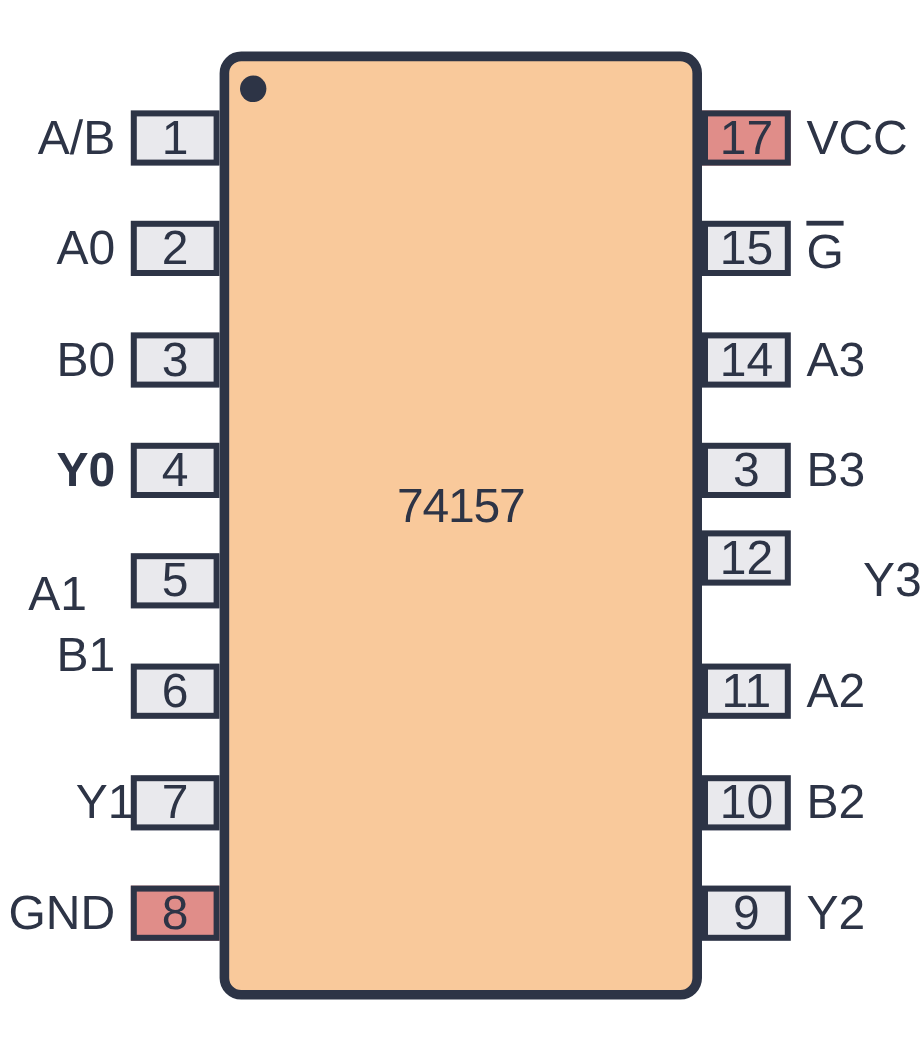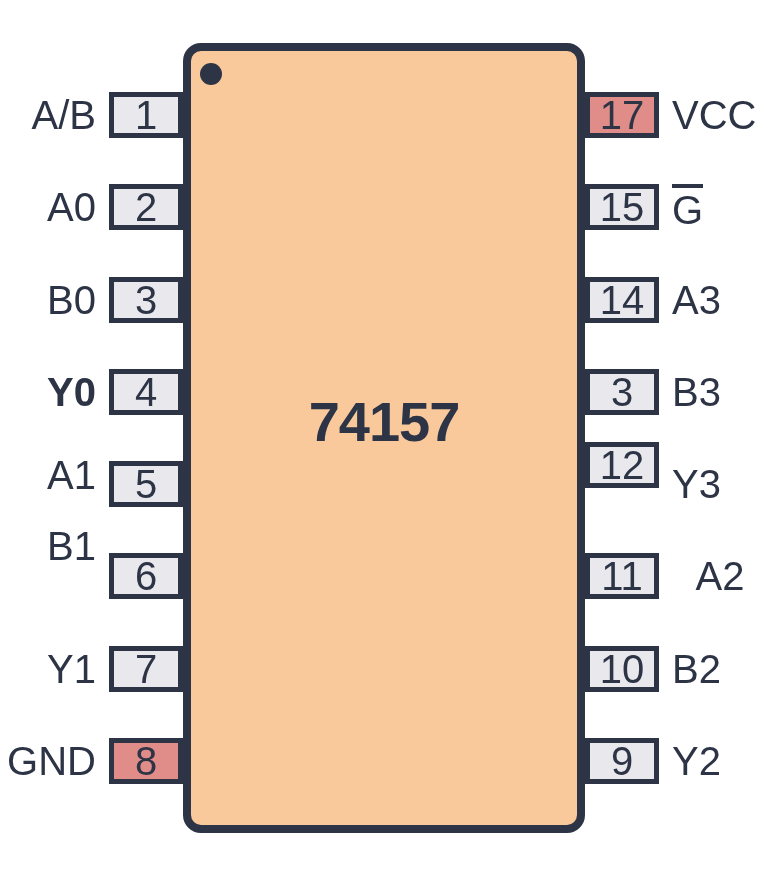--- a/index.html
+++ b/index.html
@@ -36,22 +36,22 @@
     background: var(--outline);
   }
   .chip-label {
     position: absolute;
     left: 183px;
     top: 399px;
     width: 402px;
     height: 46px;
     line-height: 46px;
     text-align: center;
-    font-size: 56px;
-    font-weight: bold;
+    font-size: 40px;
+    font-weight: normal;
     letter-spacing: -1px;
     color: var(--outline);
   }
   .pin-box {
     position: absolute;
     width: 74px;
     height: 46px;
     box-sizing: border-box;
     border: 5px solid var(--outline);
     background: var(--pin-gray);
@@ -91,39 +91,39 @@
   <div id="left-pins">
       <div class="pin-box left" style="top: 92px;">1</div>
       <div class="pin-label left" style="top: 92px;"><span>A/B</span></div>
       <div class="pin-box left" style="top: 184px;">2</div>
       <div class="pin-label left" style="top: 184px;"><span>A0</span></div>
       <div class="pin-box left" style="top: 277px;">3</div>
       <div class="pin-label left" style="top: 277px;"><span>B0</span></div>
       <div class="pin-box left" style="top: 369px;">4</div>
       <div class="pin-label left" style="top: 369px; font-weight: bold;"><span>Y0</span></div>
       <div class="pin-box left" style="top: 461px;">5</div>
-      <div class="pin-label left" style="top: 452px;"><span>A1</span></div>
+      <div class="pin-label left" style="top: 472px; text-align: center;"><span>A1</span></div>
       <div class="pin-box left" style="top: 553px;">6</div>
       <div class="pin-label left" style="top: 523px;"><span>B1</span></div>
       <div class="pin-box left" style="top: 646px;">7</div>
-      <div class="pin-label left" style="top: 646px;"><span>Y1</span></div>
+      <div class="pin-label left" style="top: 646px; margin-left: 16px;"><span>Y1</span></div>
       <div class="pin-box left power" style="top: 738px;">8</div>
       <div class="pin-label left" style="top: 738px;"><span>GND</span></div>
     </div>
   <div id="right-pins">
       <div class="pin-box right power" style="top: 92px;">17</div>
       <div class="pin-label right" style="top: 92px;"><span>VCC</span></div>
       <div class="pin-box right" style="top: 184px;">15</div>
       <div class="pin-label right" style="top: 184px;"><span class="overline">G</span></div>
       <div class="pin-box right" style="top: 277px;">14</div>
       <div class="pin-label right" style="top: 277px;"><span>A3</span></div>
       <div class="pin-box right" style="top: 369px;">3</div>
       <div class="pin-label right" style="top: 369px;"><span>B3</span></div>
       <div class="pin-box right" style="top: 442px;">12</div>
-      <div class="pin-label right" style="top: 461px;"><span>Y3</span></div>
+      <div class="pin-label right" style="top: 461px; text-align: right;"><span>Y3</span></div>
       <div class="pin-box right" style="top: 553px;">11</div>
-      <div class="pin-label right" style="top: 553px; text-align: center;"><span>A2</span></div>
+      <div class="pin-label right" style="top: 553px;"><span>A2</span></div>
       <div class="pin-box right" style="top: 646px;">10</div>
       <div class="pin-label right" style="top: 646px;"><span>B2</span></div>
       <div class="pin-box right" style="top: 738px;">9</div>
       <div class="pin-label right" style="top: 738px;"><span>Y2</span></div>
     </div>
 </div>
 
 </body></html>

